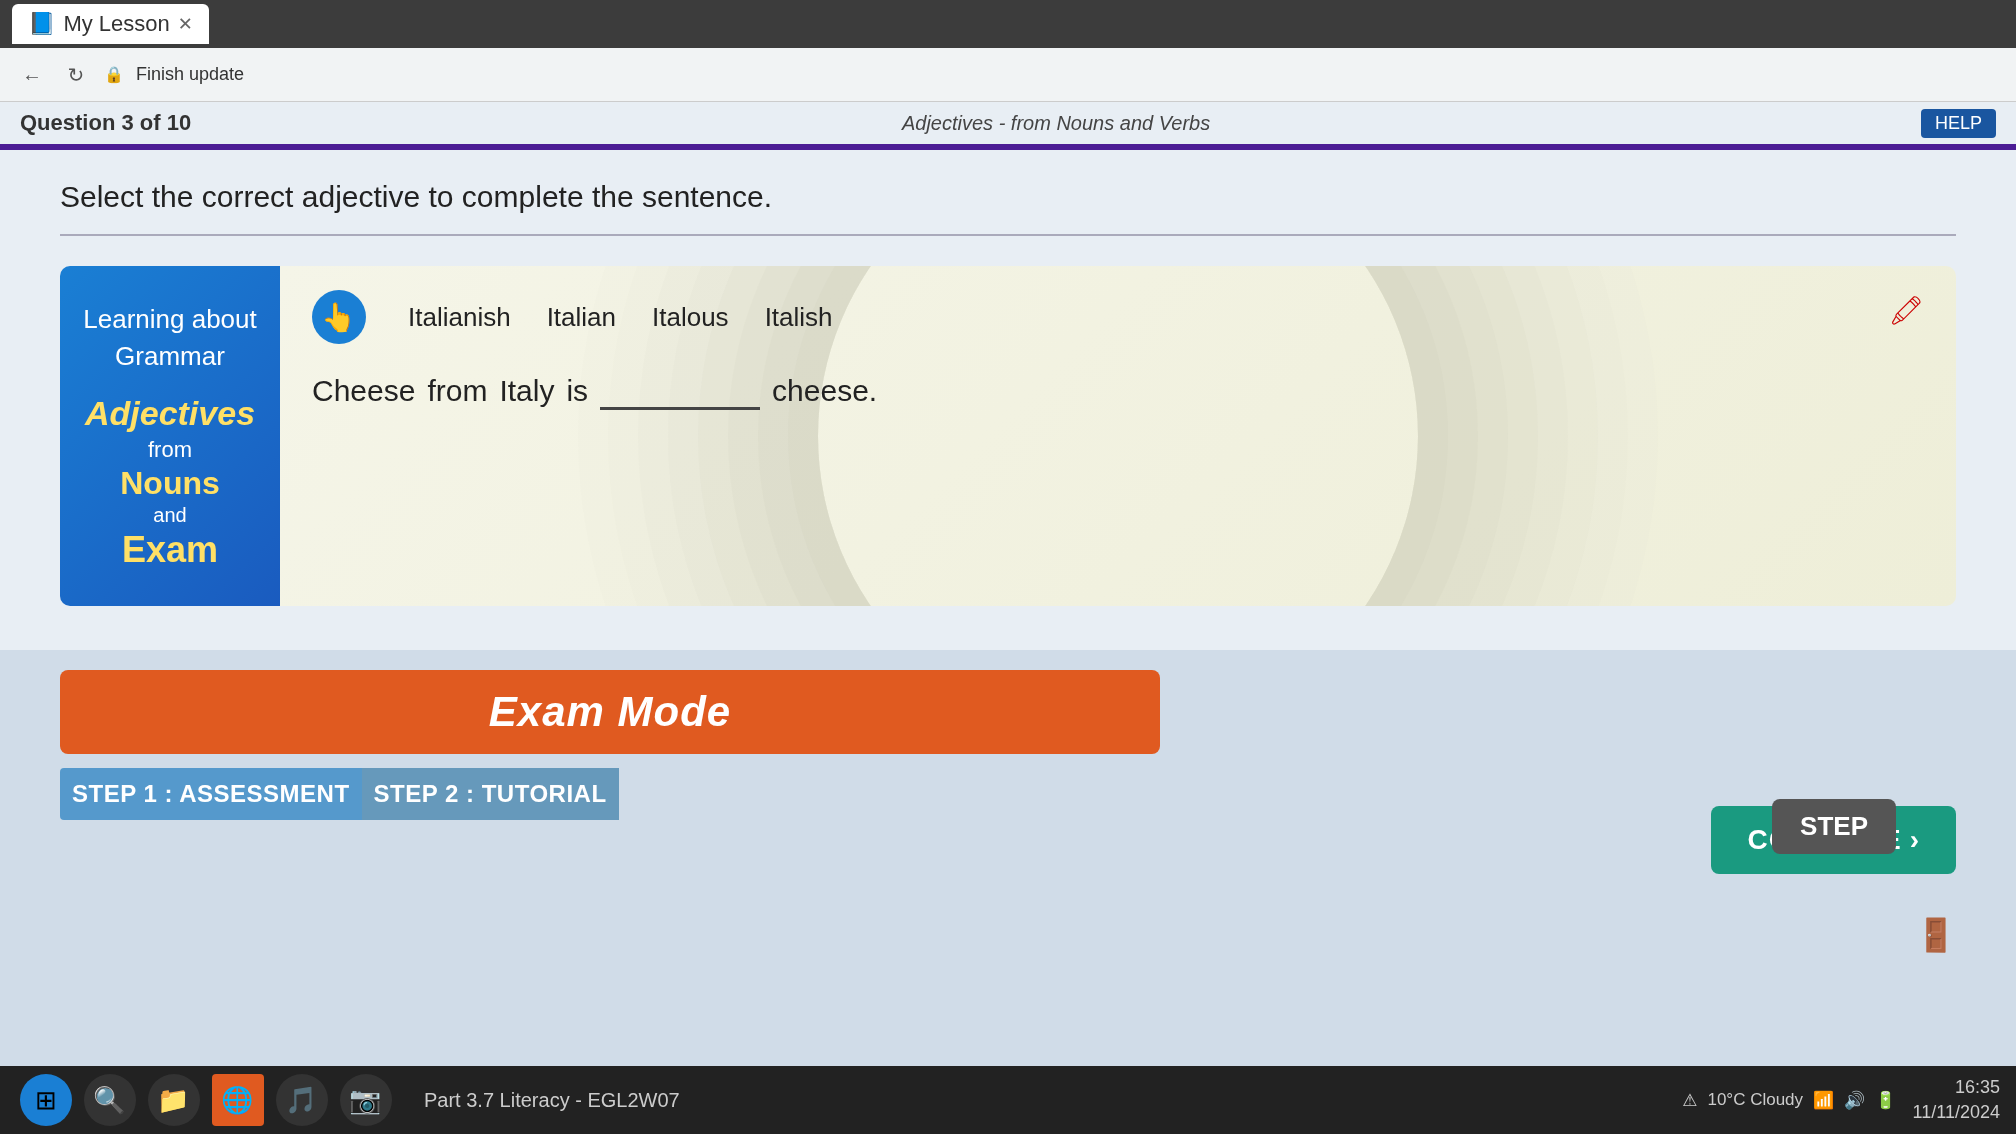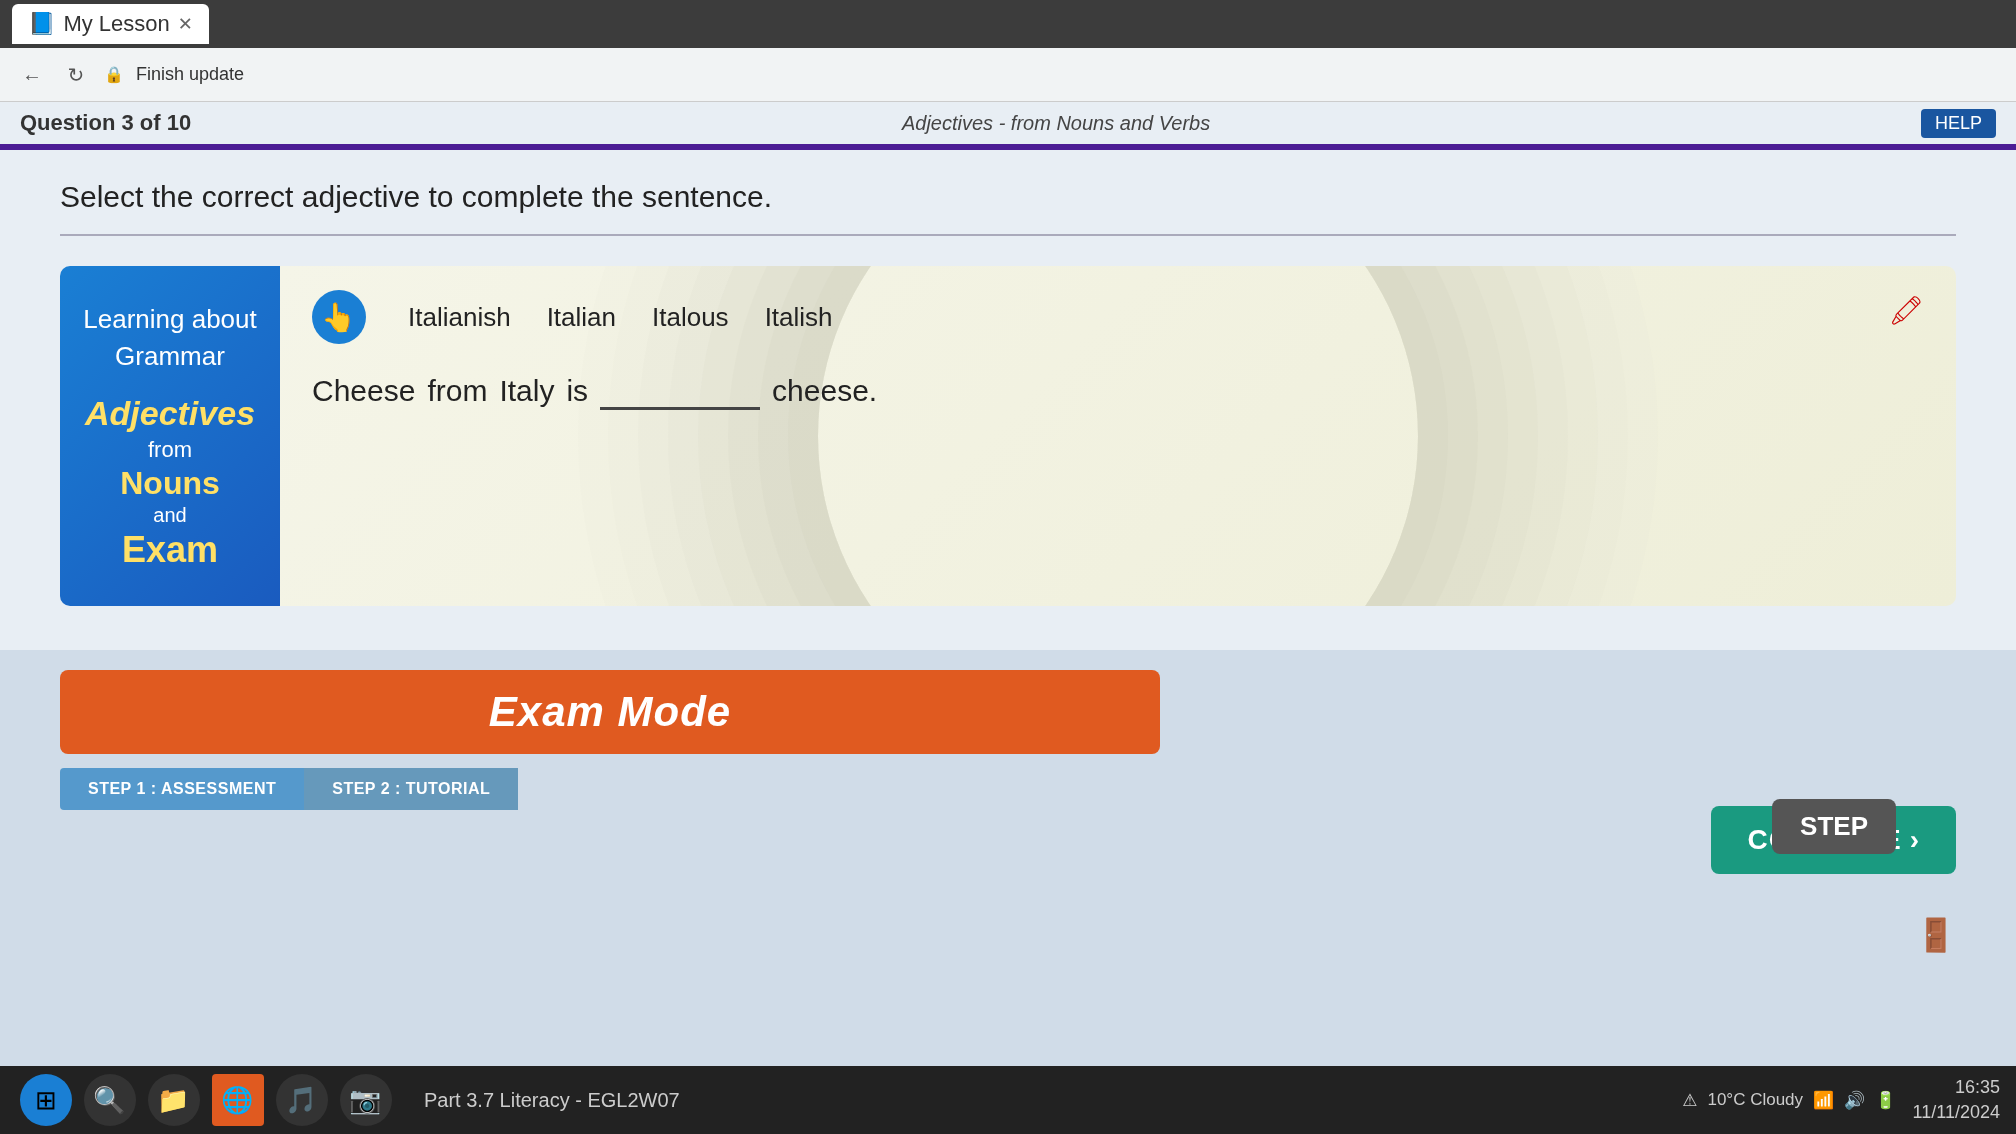--- a/index.html
+++ b/index.html
@@ -340,22 +340,22 @@
     }
 
     
     .steps-bar {
       display: flex;
       gap: 0;
       margin-top: 14px;
       max-width: 1100px;
     }
     .step-btn {
-      padding: 12px 28px;
-      font-size: 16px;
+      padding: 12px 12px;
+      font-size: 24px;
       font-weight: bold;
       border: none;
       cursor: pointer;
       letter-spacing: 0.5px;
     }
     .step-btn.step1 {
       background: #5599cc;
       color: #fff;
       border-radius: 4px 0 0 4px;
     }

